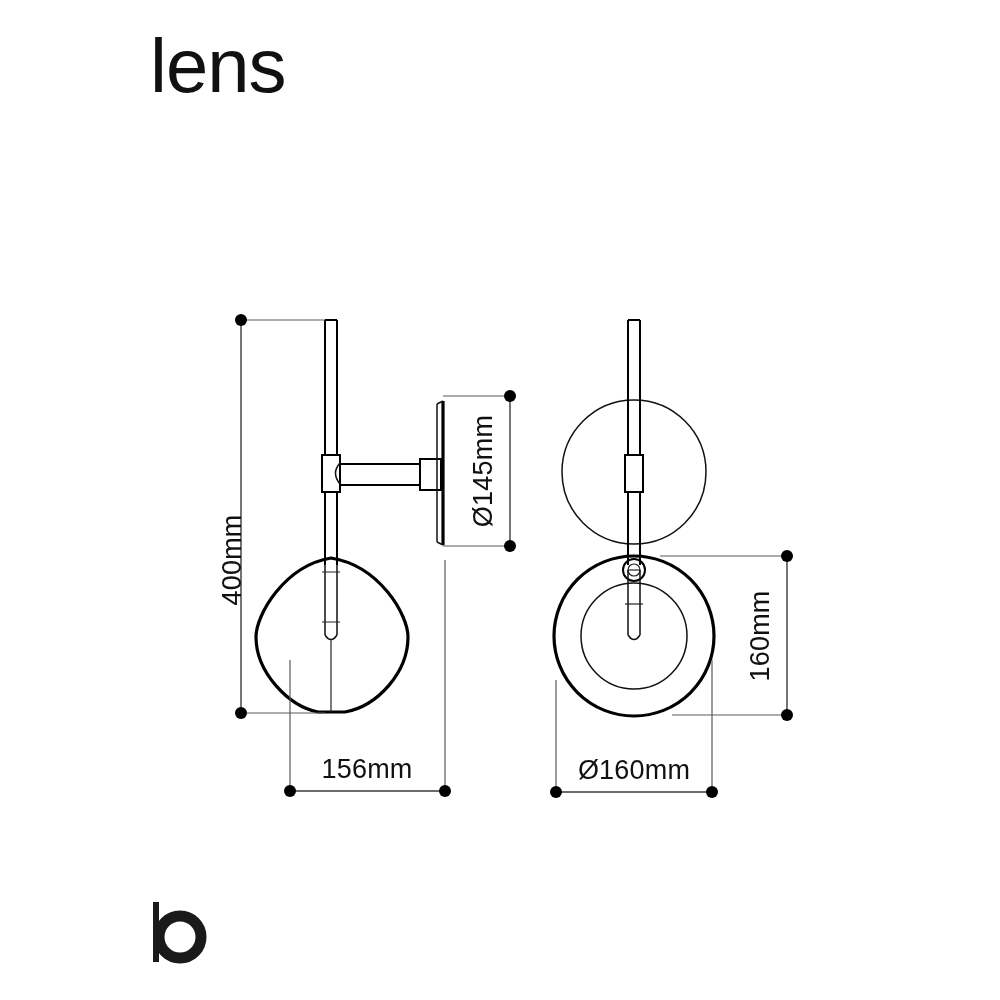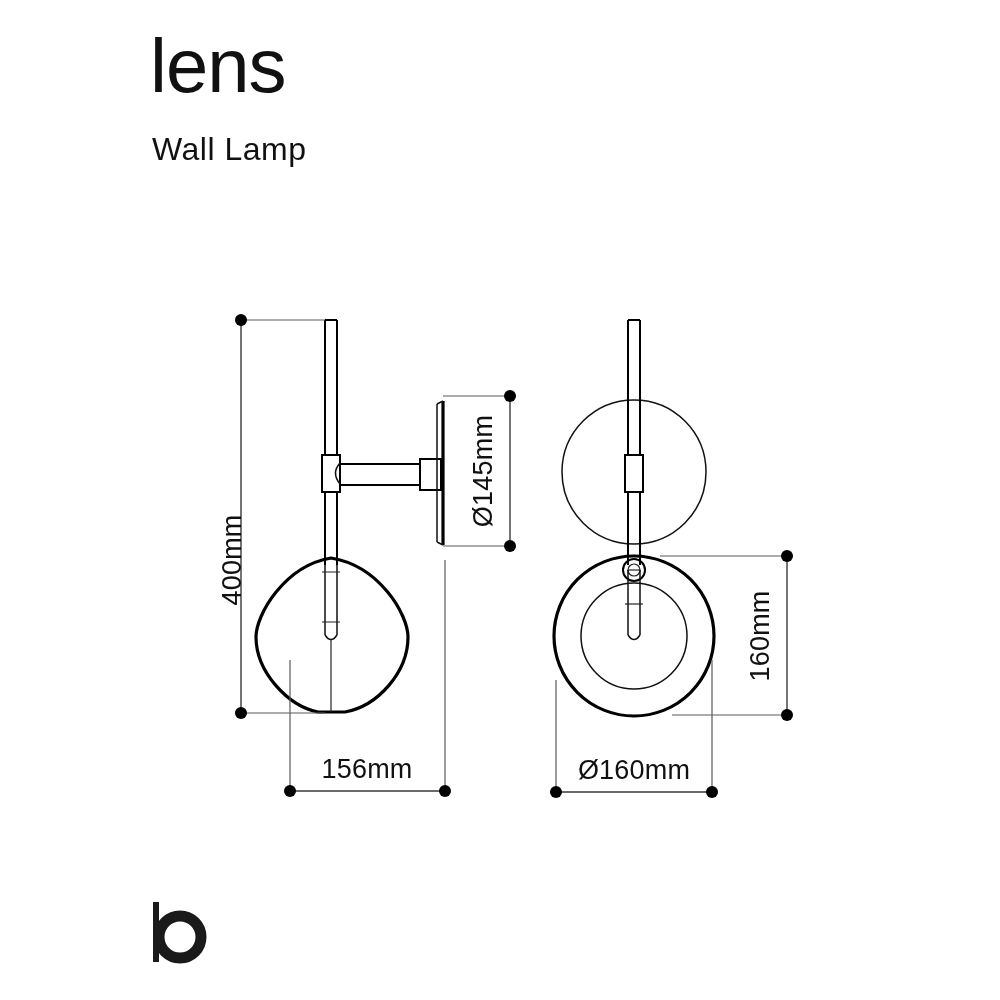--- a/index.html
+++ b/index.html
@@ -67,21 +67,20 @@
   .dot       { fill: #000000; }
   .logo-stem { fill: none; stroke: #1a1a1a; stroke-width: 6; stroke-linecap: butt; }
   .logo-ring { fill: none; stroke: #1a1a1a; stroke-width: 11; }
 </style>
 </head>
 <body>
 
 <div id="sheet">
 
   <div class="title">lens</div>
-  <div class="subtitle">Wall Lamp</div>
 
   <svg class="drawing" viewBox="0 0 1000 1000">
 
     <g>
 
       <g>
         <path class="obj-med" d="M325,320 L325,455 M337,320 L337,455 M325,320 L337,320"></path>
 
         <path class="obj-med" d="M325,492 L325,565 M337,492 L337,565"></path>
       </g>

